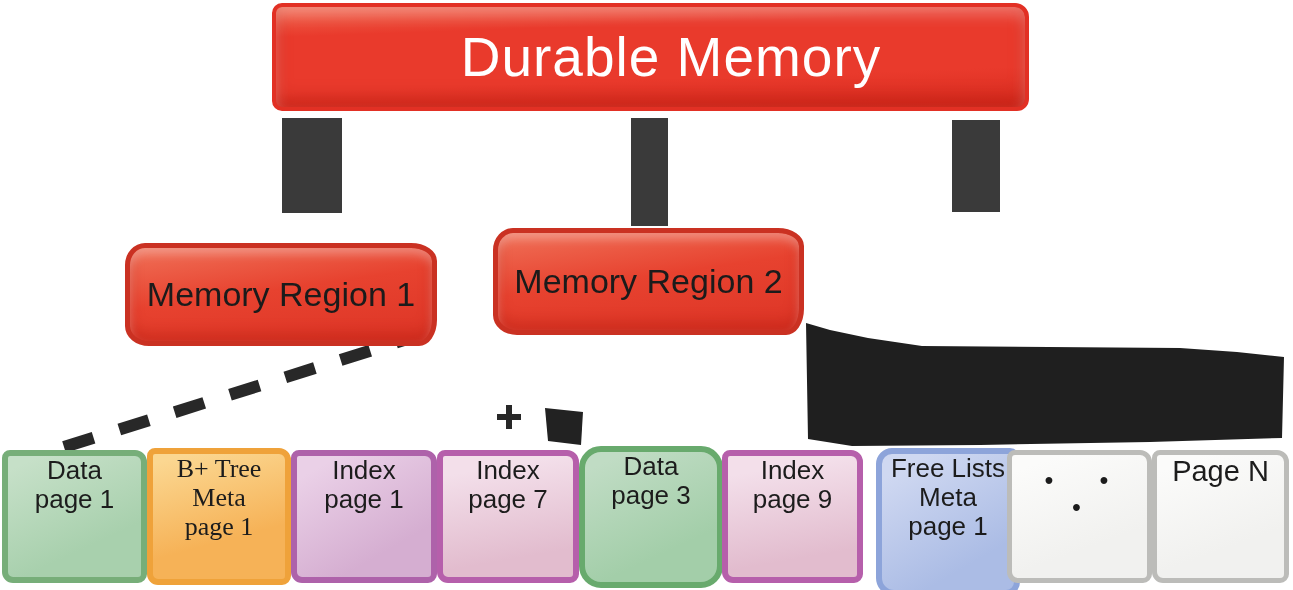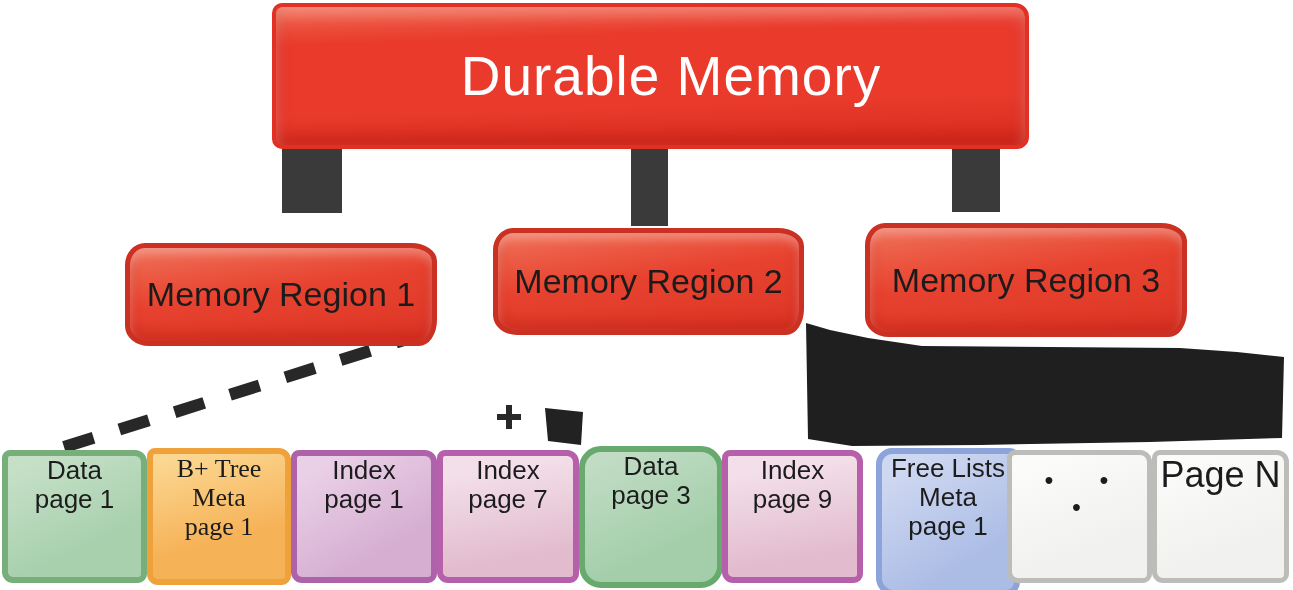--- a/index.html
+++ b/index.html
@@ -8,21 +8,21 @@
     background:var(--background,#fff);
     font-family:"Liberation Sans","DejaVu Sans",sans-serif;
   }
   .links{position:absolute;left:0;top:0;width:1293px;height:590px;z-index:1;}
   .bar{position:absolute;z-index:1;background:var(--connector_dark);}
   .bar1{left:282px;top:118px;width:60px;height:95px;}
   .bar2{left:631px;top:118px;width:37px;height:108px;}
   .bar3{left:952px;top:120px;width:48px;height:92px;}
 
   .banner{
-    position:absolute;z-index:2;left:272px;top:3px;width:757px;height:146px;
+    position:absolute;z-index:2;left:272px;top:3px;width:757px;height:108px;
     display:flex;align-items:center;justify-content:center;box-sizing:border-box;
     background:linear-gradient(178deg,var(--banner_red_light) 0%,var(--banner_red) 24%,var(--banner_red) 68%,var(--banner_red_dark) 100%);
     border:4px solid var(--banner_border);
     border-radius:10px 14px 12px 10px;
     box-shadow:inset 0 8px 14px rgba(255,255,255,0.28), inset 0 -10px 16px rgba(170,18,8,0.38);
     padding-left:41px;
   }
   .banner .blabel{
     color:var(--banner_text);font-size:55px;letter-spacing:1px;font-weight:400;
   }
@@ -51,21 +51,21 @@
     font-size:26px;line-height:1.12;font-weight:400;
   }
   .page.green {background:linear-gradient(155deg,var(--green_fill_light) 8%,var(--green_fill) 70%);border-color:var(--green_border);}
   .page.green2{background:linear-gradient(155deg,var(--green2_fill_light) 10%,var(--green2_fill) 72%);border-color:var(--green2_border);border-radius:22px;}
   .page.orange{background:linear-gradient(165deg,var(--orange_fill_light) 6%,var(--orange_fill) 66%);border-color:var(--orange_border);font-family:Liberation Serif, serif;}
   .page.purple{background:linear-gradient(150deg,var(--purple_fill_light) 12%,var(--purple_fill) 74%);border-color:var(--purple_border);}
   .page.pink  {background:linear-gradient(170deg,var(--pink_fill_light) 14%,var(--pink_fill) 80%);border-color:var(--pink_border);}
   .page.blue  {background:linear-gradient(150deg,var(--blue_fill_light) 12%,var(--blue_fill) 76%);border-color:var(--blue_border);border-radius:16px 10px 14px 18px;}
   .page.gray  {background:linear-gradient(160deg,var(--gray_fill_light) 10%,var(--gray_fill) 70%);border-color:var(--gray_border);border-width:5px;}
   .dots-label{transform:translateY(12px);letter-spacing:20px;font-size:24px;font-weight:bold;padding-left:14px;}
-  .pagen-label{font-size:36px;}
+  .pagen-label{font-size:29px;}
 </style>
 </head>
 <body>
 
 <div class="canvas">
 
   <svg class="links" viewBox="0 0 1293 590" xmlns="http://www.w3.org/2000/svg">
     <line x1="64" y1="447" x2="436" y2="330" stroke="#282828" stroke-width="12" stroke-dasharray="31 27" stroke-linecap="butt"></line>
     <path d="M497 417 h24 M509 405 v24" stroke="#282828" stroke-width="6" fill="none"></path>
     <polygon points="545,408 583,412 581,445 548,441" fill="#222222"></polygon>
@@ -78,23 +78,20 @@
 
   <div class="banner">
     <span class="blabel">Durable Memory</span>
   </div>
 
   <div class="region r1">
     <span class="rlabel">Memory Region 1</span>
   </div>
   <div class="region r2">
     <span class="rlabel">Memory Region 2</span>
-  </div>
-  <div class="region r3">
-    <span class="rlabel">Memory Region 3</span>
   </div>
 
   <div class="page green" style="left:2px;width:145px;">
     <span class="plabel">Data
 page 1</span>
   </div>
   <div class="page orange" style="left:147px;width:144px;top:448px;height:137px;">
     <span class="plabel">B+ Tree
 Meta
 page 1</span>

